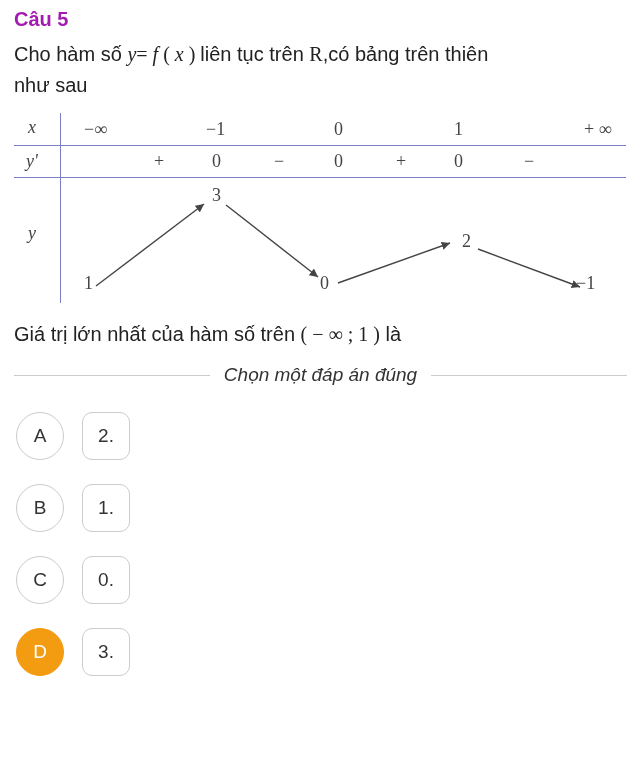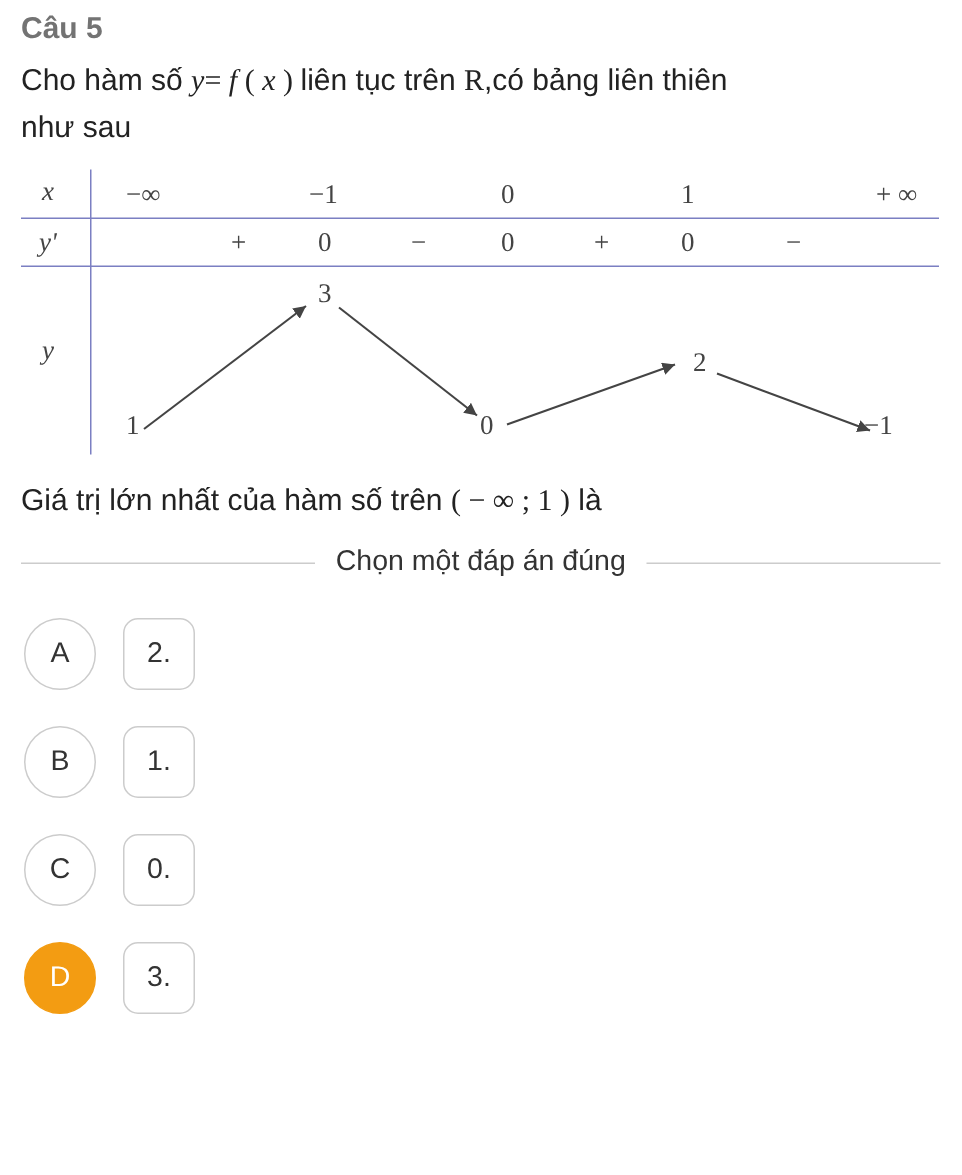--- a/index.html
+++ b/index.html
@@ -5,33 +5,33 @@
   * { box-sizing: border-box; }
   body {
     margin: 0;
     padding: 0;
     font-family: Arial, sans-serif;
     background: #fff;
     width: 641px;
     color: #222;
   }
   .container { padding: 8px 14px 14px 14px; }
-  .q-title { color: #737373; font-weight: bold; font-size: 20px; margin-bottom: 8px; }
+  .q-title { color: #a21caf; font-weight: bold; font-size: 20px; margin-bottom: 8px; }
   .q-body { font-size: 20px; line-height: 1.55; margin-bottom: 12px; }
   .math-i { font-style: italic; font-family: "Times New Roman", serif; }
   .math-rm { font-family: "Times New Roman", serif; }
   .bb { font-family: "Times New Roman", serif; font-weight: normal; }
   .table-wrap { position: relative; width: 612px; height: 190px; margin: 4px 0 10px 0; }
   .vline { position:absolute; width:1px; background:#7b7fc2; top:0; left:46px; height:190px; }
   .hline { position:absolute; height:1px; background:#7b7fc2; left:0; width:612px; }
   .cell { position:absolute; font-family:"Times New Roman",serif; font-size:18px; color:#444; }
   .it { font-style: italic; }
   .arrow-svg { position:absolute; }
   .after-text { font-size: 20px; margin: 20px 0 18px 0; }
-  .divider-row { display:flex; align-items:center; margin: 14px 0 26px 0; }
+  .divider-row { display:flex; align-items:center; margin: 14px 0 26px 0; font-style: italic; }
   .divider-line { flex:1; height:1px; background:#ccc; }
   .divider-text { padding:0 14px; font-size:19px; color:#333; }
   .options { display:flex; flex-direction:column; gap:24px; padding-left:2px; }
   .opt-row { display:flex; align-items:center; gap:18px; }
   .opt-letter {
     width:48px; height:48px; border-radius:50%;
     border:1.5px solid #ccc; display:flex; align-items:center; justify-content:center;
     font-size:19px; color:#333; background:#fff;
   }
   .opt-letter.selected { background:#f39c12; border-color:#f39c12; color:#fff; }
@@ -41,21 +41,21 @@
     font-size:19px; color:#333; padding:0 10px;
   }
 </style>
 </head>
 <body>
 
 <div class="container">
   <div class="q-title">Câu 5</div>
 
   <div class="q-body">
-    <span>Cho hàm số </span><span class="math-i">y</span><span class="math-rm">= </span><span class="math-i">f</span><span class="math-rm"> ( </span><span class="math-i">x</span><span class="math-rm"> ) </span><span>liên tục trên </span><span class="bb">R</span><span>,có bảng liên thiên</span>
+    <span>Cho hàm số </span><span class="math-i">y</span><span class="math-rm">= </span><span class="math-i">f</span><span class="math-rm"> ( </span><span class="math-i">x</span><span class="math-rm"> ) </span><span>liên tục trên </span><span class="bb">R</span><span>,có bảng trên thiên</span>
     <br>
     <span>như sau</span>
   </div>
 
   <div class="table-wrap">
     <div class="vline"></div>
     <div class="hline" style="top:32px;"></div>
     <div class="hline" style="top:64px;"></div>
 
     <div class="cell it" style="top:4px; left:14px;">x</div>

